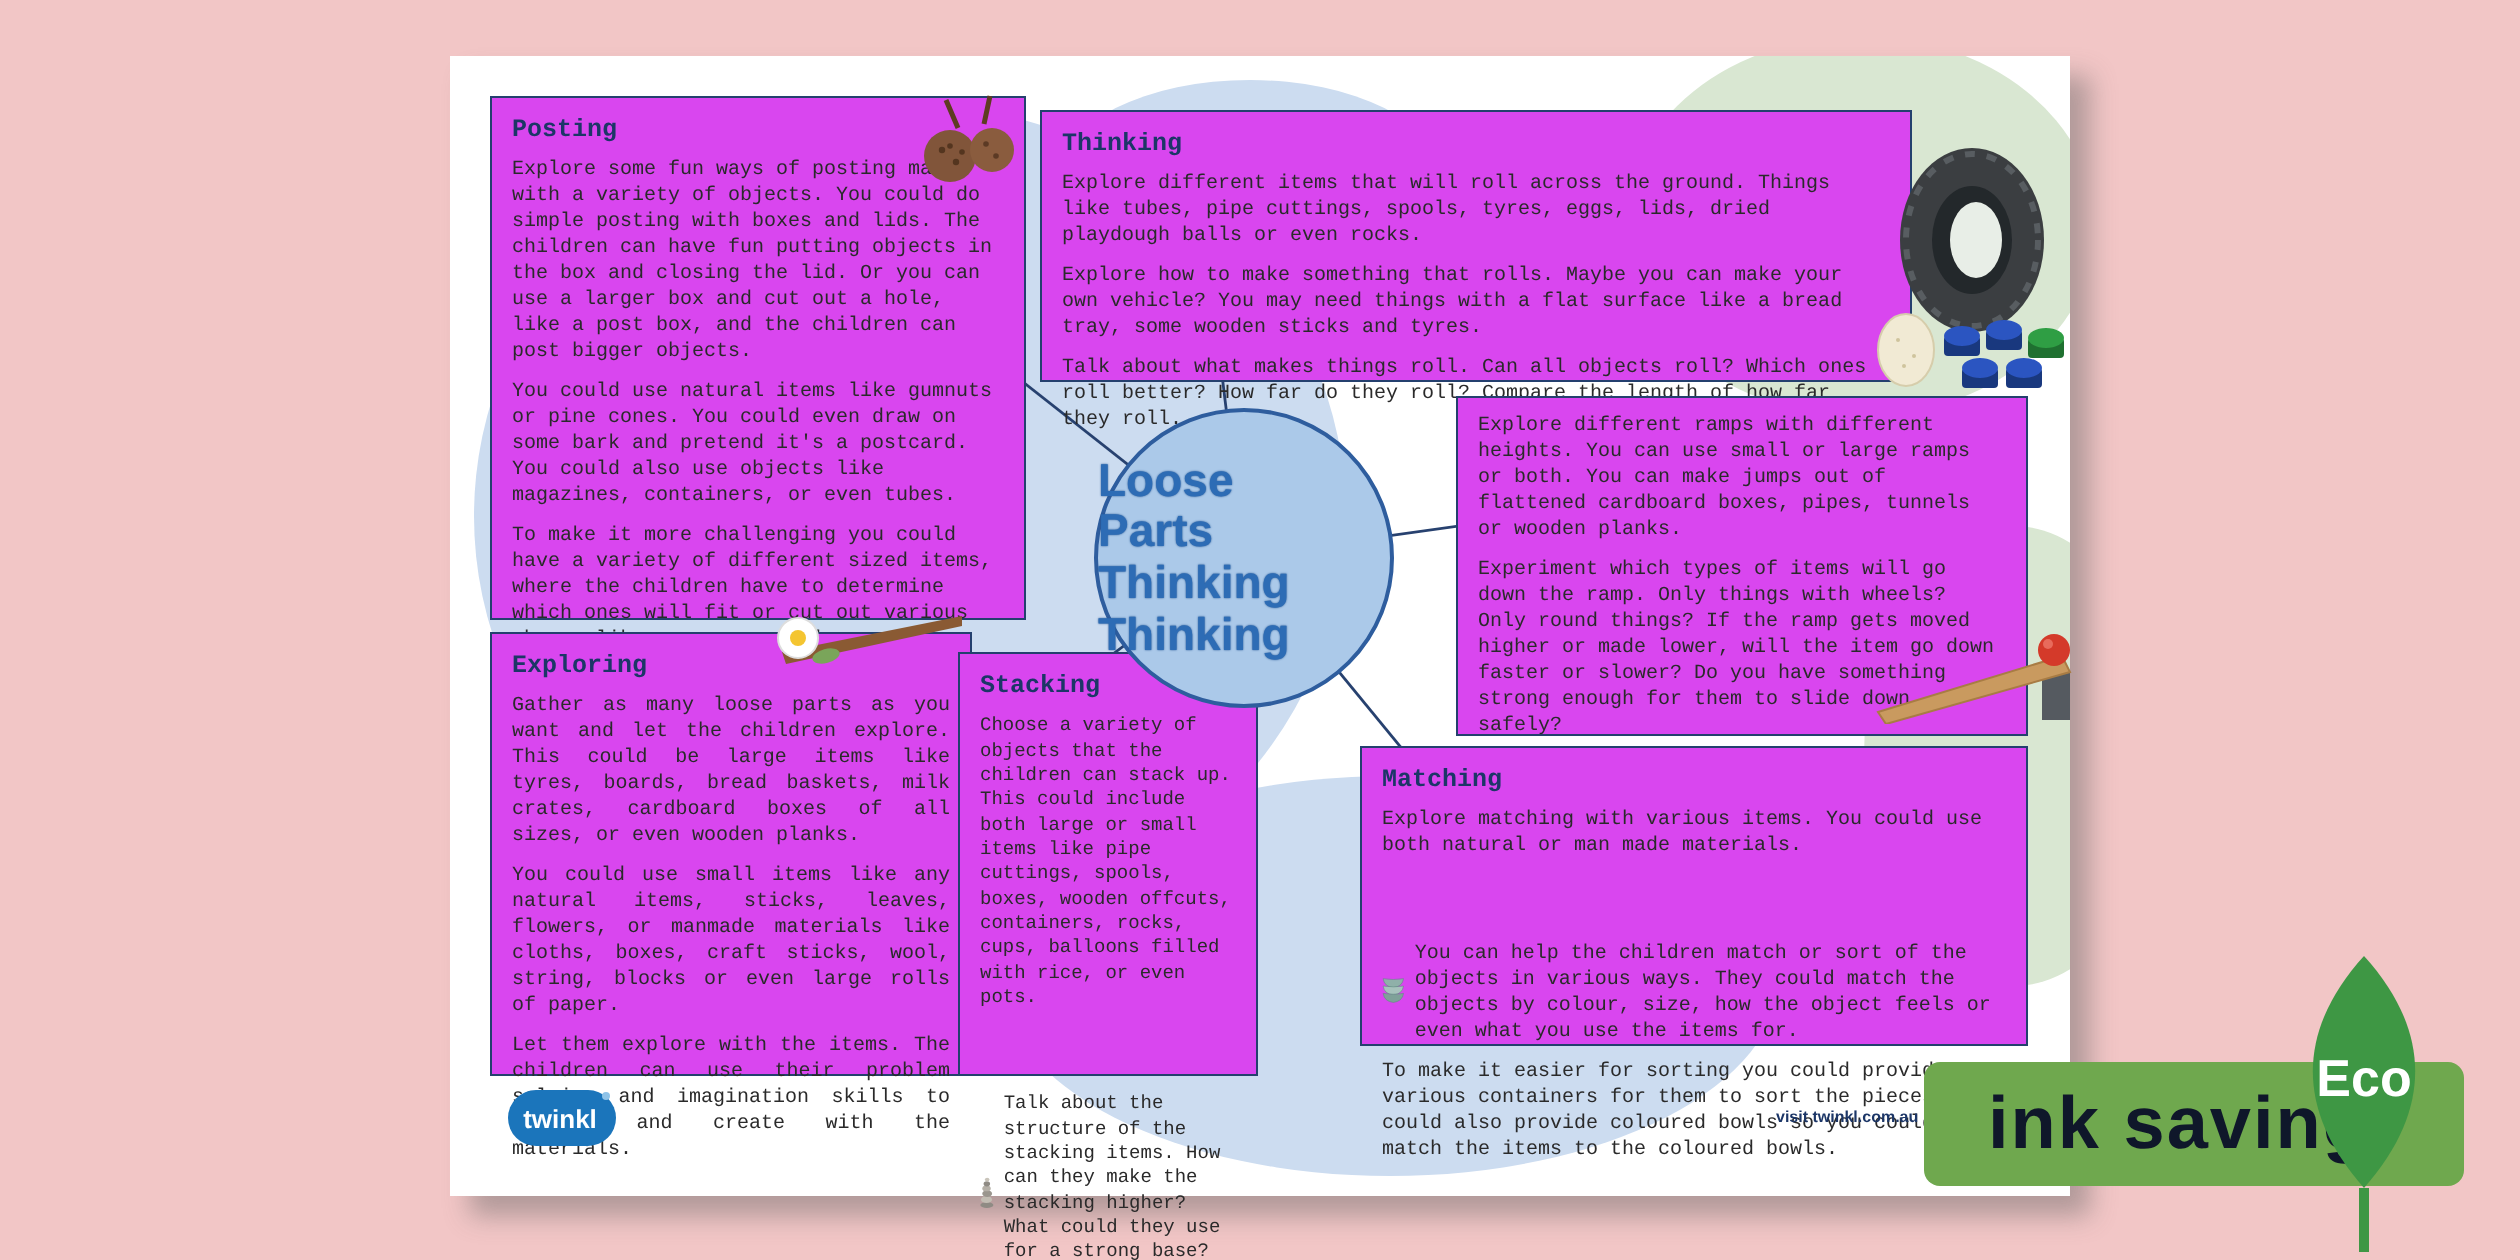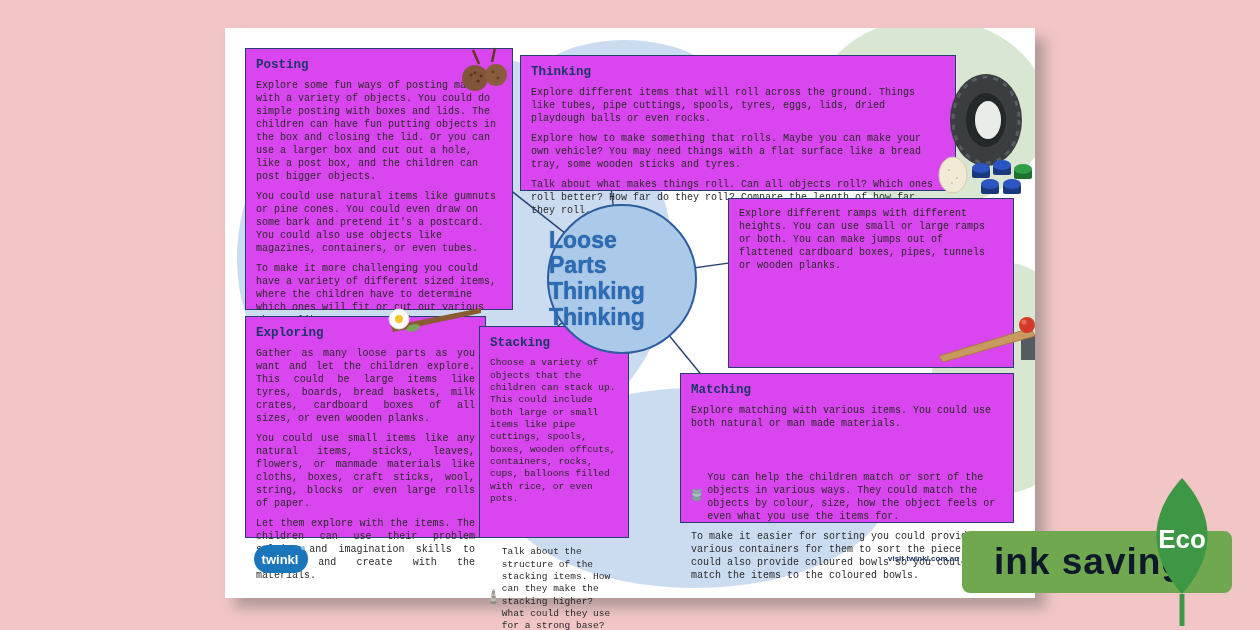--- a/index.html
+++ b/index.html
@@ -72,20 +72,21 @@
 
     <section class="box rolling">
       <h3>Thinking</h3>
       <p>Explore different items that will roll across the ground. Things like tubes, pipe cuttings, spools, tyres, eggs, lids, dried playdough balls or even rocks.</p>
       <p>Explore how to make something that rolls. Maybe you can make your own vehicle? You may need things with a flat surface like a bread tray, some wooden sticks and tyres.</p>
       <p>Talk about what makes things roll. Can all objects roll? Which ones roll better? How far do they roll? Compare the length of how far they roll.</p>
     </section>
 
     <section class="box ramps">
       <p>Explore different ramps with different heights. You can use small or large ramps or both. You can make jumps out of flattened cardboard boxes, pipes, tunnels or wooden planks.</p>
+      <p>Experiment which types of items will go down the ramp. Only things with wheels? Only round things? If the ramp gets moved higher or made lower, will the item go down faster or slower? Do you have something strong enough for them to slide down safely?</p>
     </section>
 
     <section class="box exploring">
       <h3>Exploring</h3>
       <p>Gather as many loose parts as you want and let the children explore. This could be large items like tyres, boards, bread baskets, milk crates, cardboard boxes of all sizes, or even wooden planks.</p>
       <p>You could use small items like any natural items, sticks, leaves, flowers, or manmade materials like cloths, boxes, craft sticks, wool, string, blocks or even large rolls of paper.</p>
       <p>Let them explore with the items. The children can use their problem solving and imagination skills to explore and create with the materials.</p>
     </section>
 
     <section class="box stacking">

